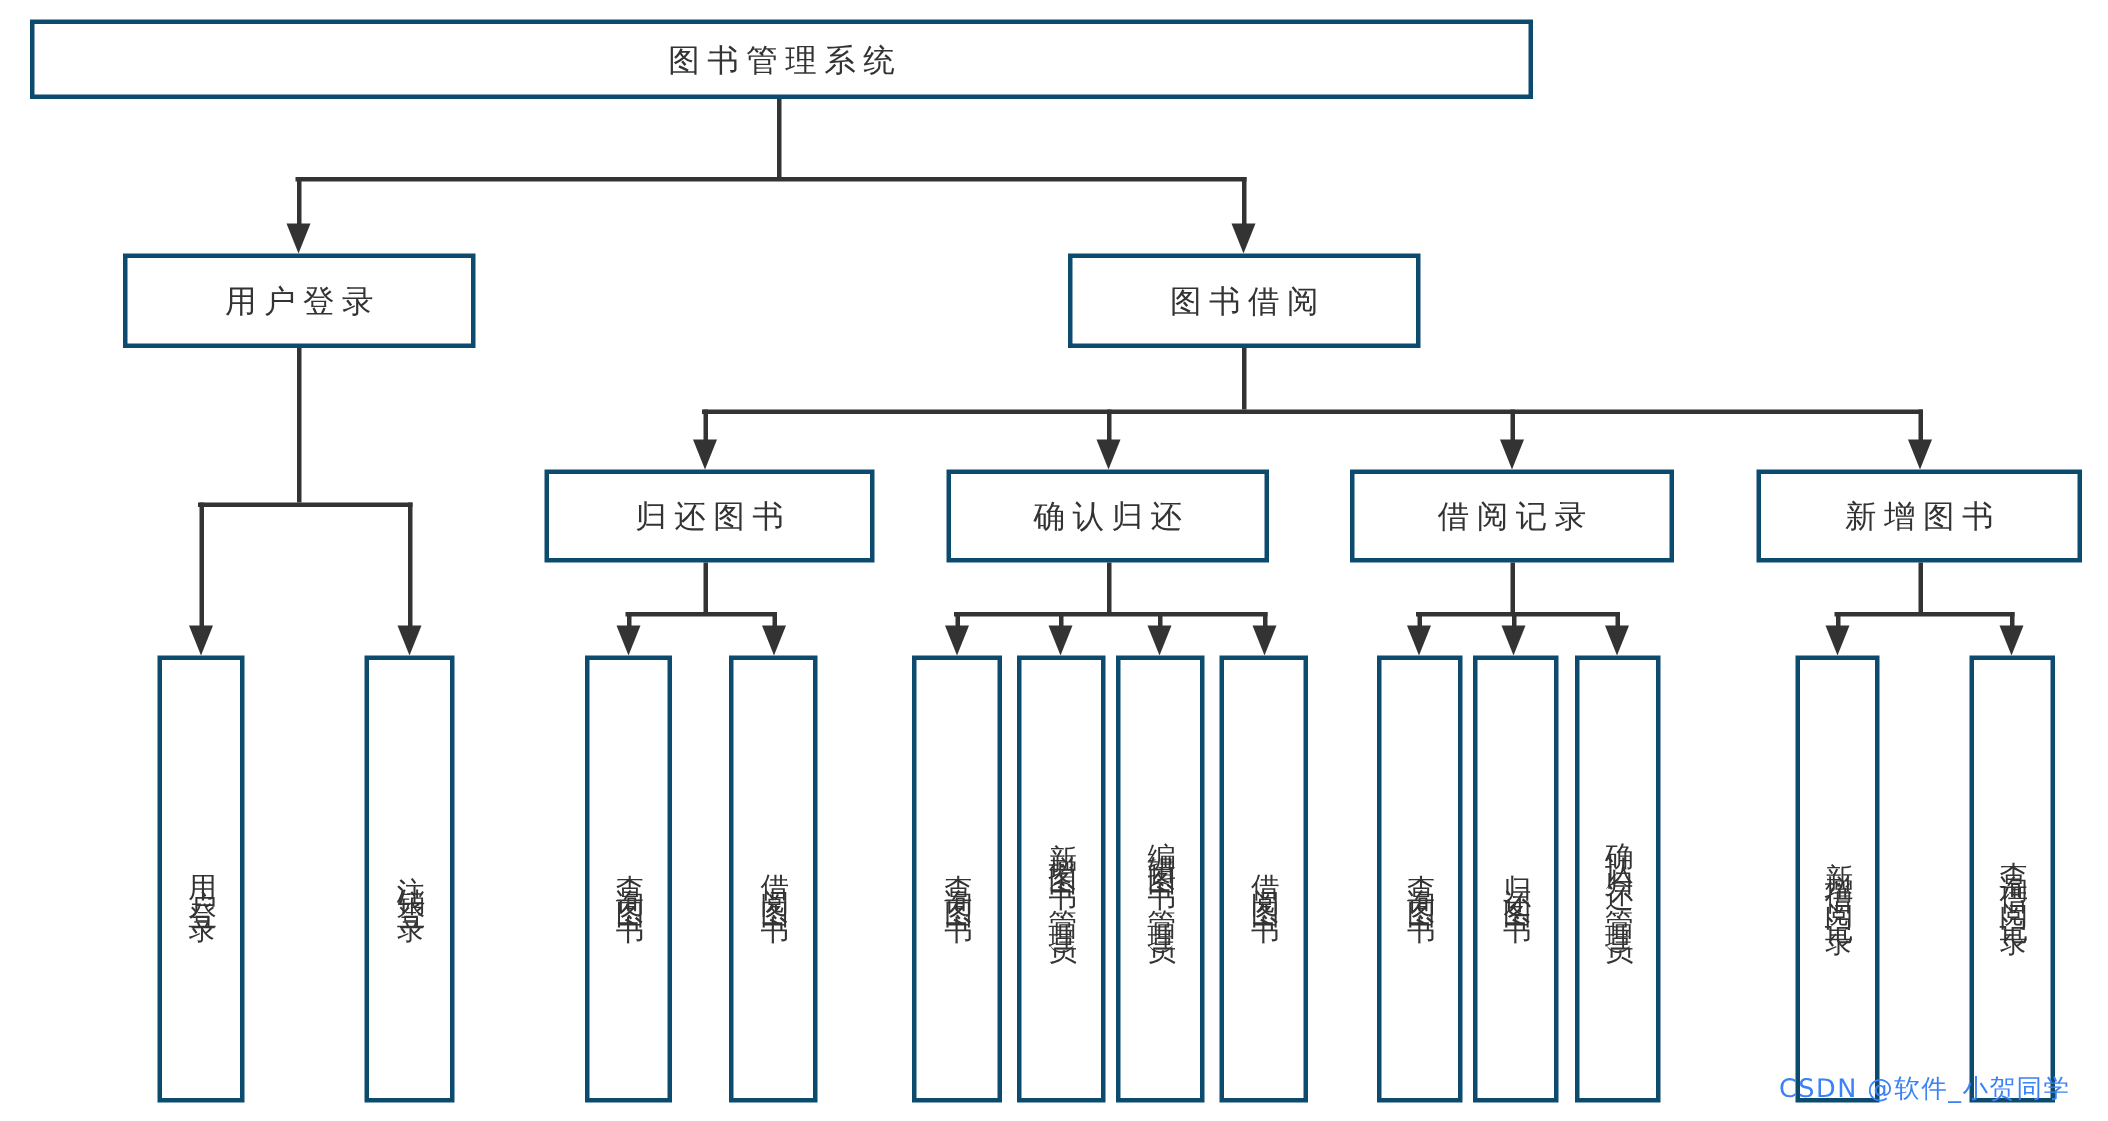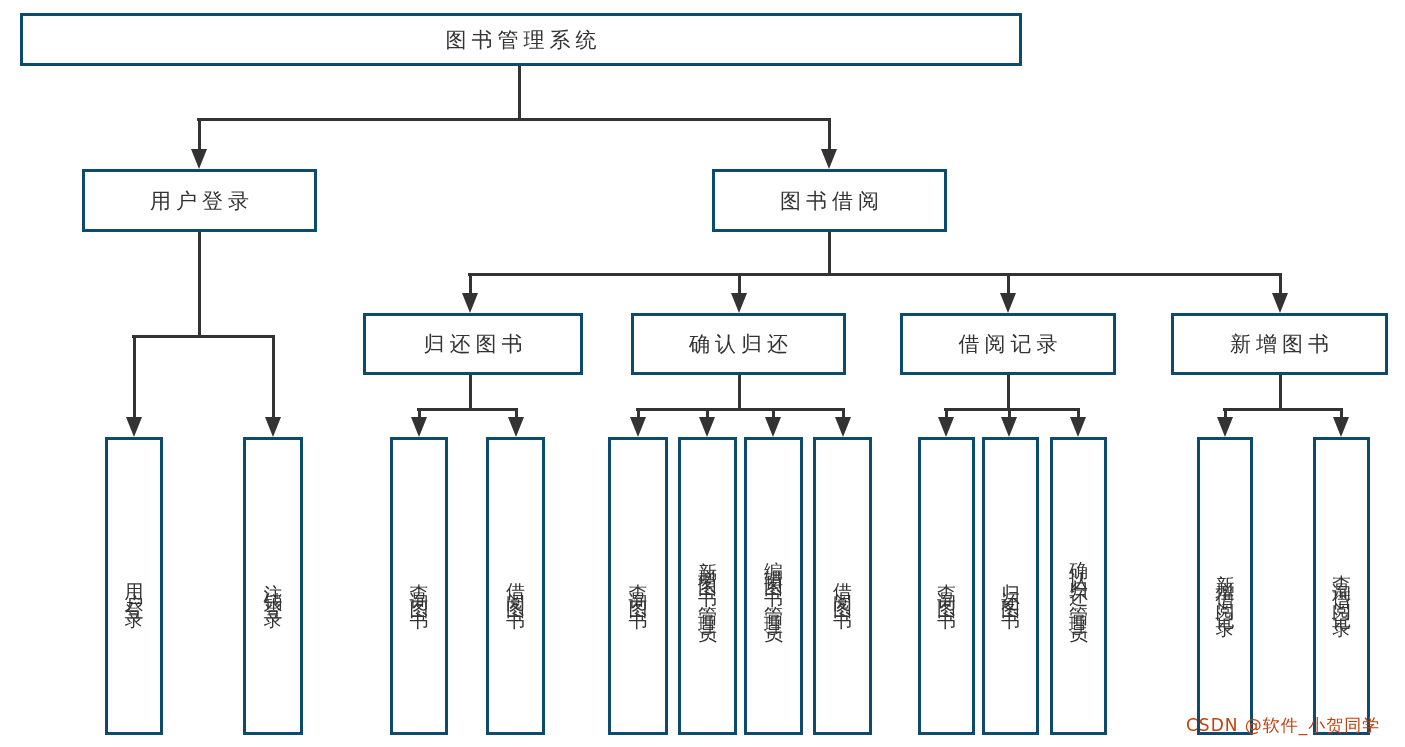--- a/index.html
+++ b/index.html
@@ -18,21 +18,21 @@
   }
   .vline{position:absolute;width:3px;background:#333333;}
   .hline{position:absolute;height:3px;background:#333333;}
   .arrow{
     position:absolute;width:0;height:0;
     border-left:8px solid transparent;border-right:8px solid transparent;
     border-top:20px solid #333333;
   }
   .watermark{
     position:absolute;left:1186px;top:714px;z-index:10;
-    font-size:17px;letter-spacing:1px;color:#c2410c;white-space:nowrap;
+    font-size:17px;letter-spacing:1px;color:#3b82f6;white-space:nowrap;
   }
 </style>
 </head>
 <body>
 
 <div id="canvas">
 
   <div class="box" style="left:20px;top:13px;width:1002px;height:53px">
     <span class="hlabel">图书管理系统</span>
   </div>

